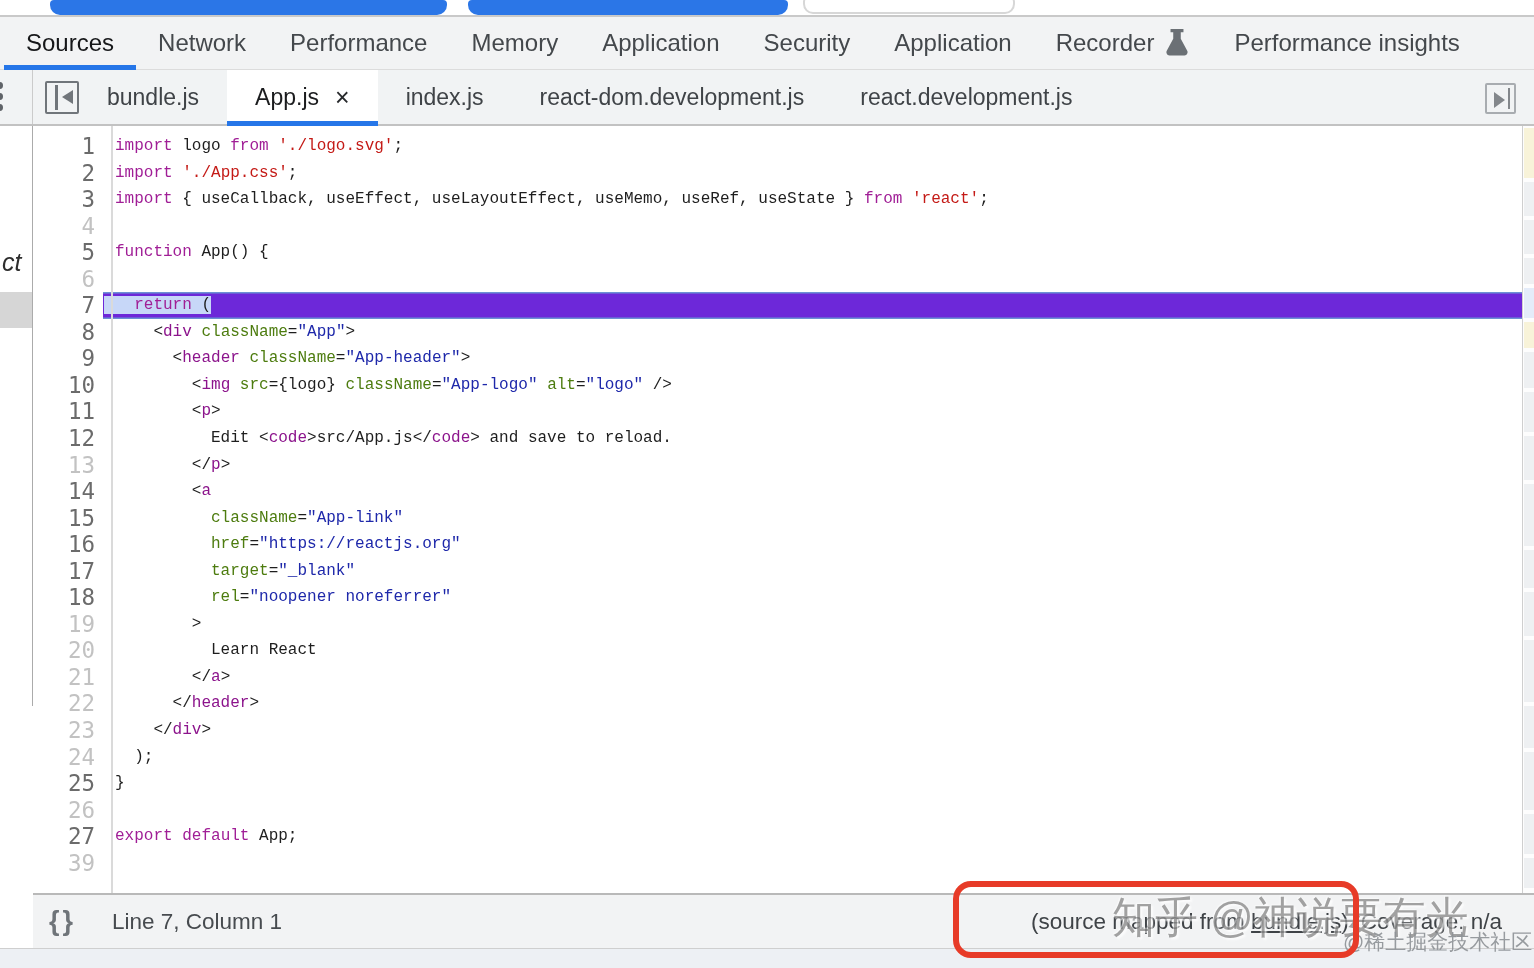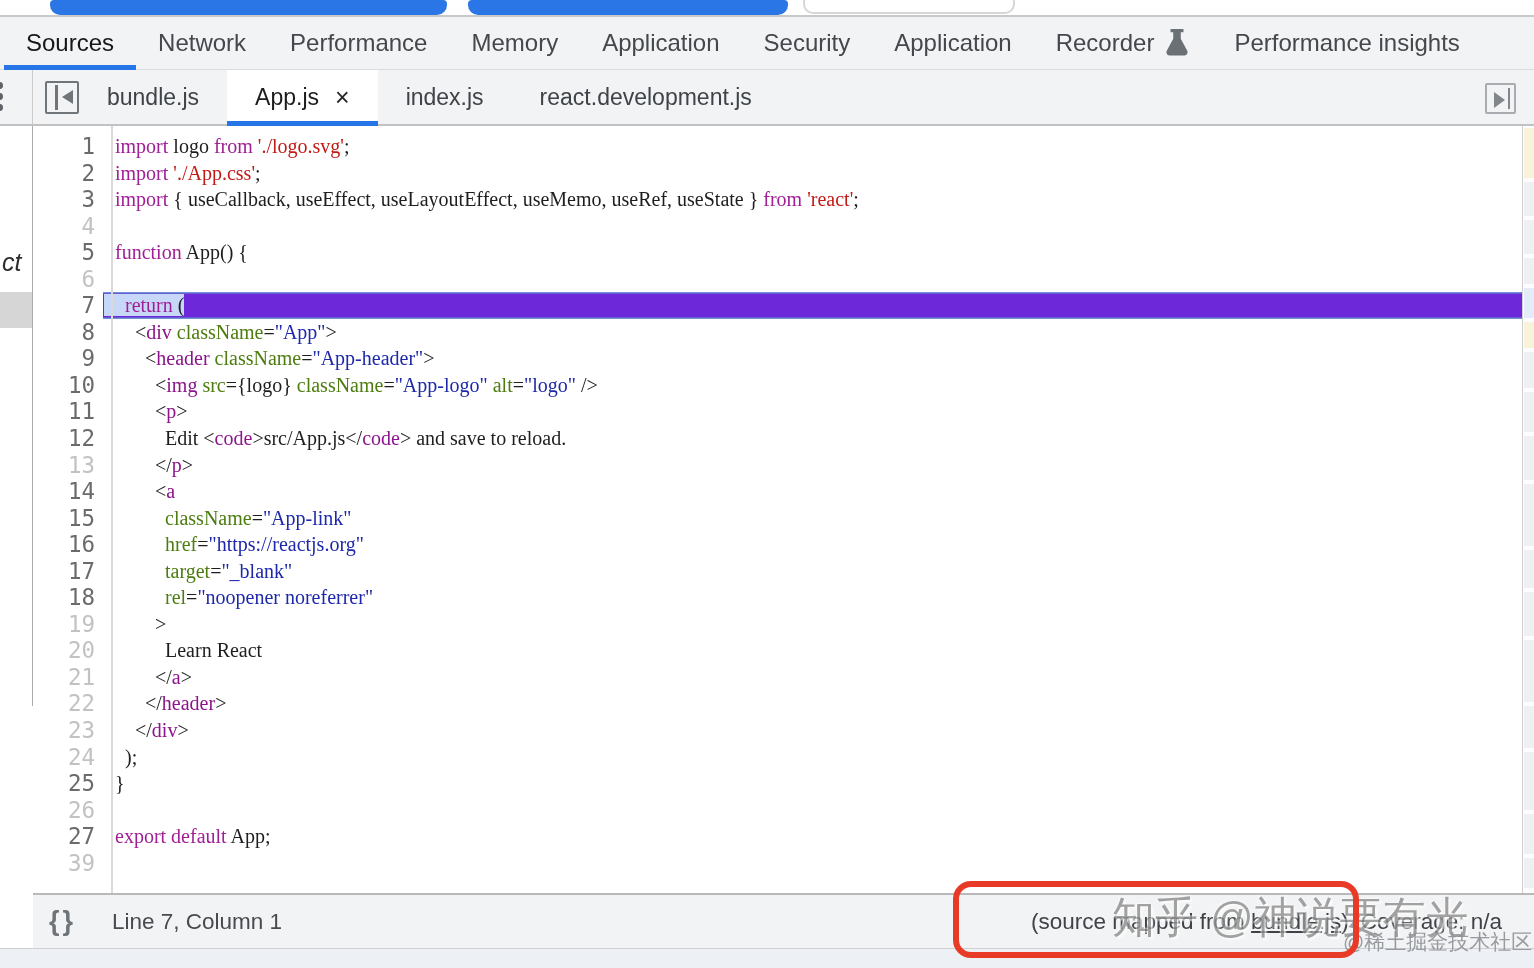--- a/index.html
+++ b/index.html
@@ -51,21 +51,21 @@
   .sliver .ct { position:absolute; left:2px; top:122px; font-style:italic; font-size:25px; color:#2e2e2e; }
   .sliver .selrow { position:absolute; left:0; top:166px; width:33px; height:36px; background:#d6d6d6; }
   
   .gutterline { position:absolute; left:111px; top:126px; width:2px; height:767px; background:#dadada; z-index:5; }
   .codearea { position:absolute; left:33px; top:126px; right:12px; height:767px; background:#fff; padding-top:7px; overflow:hidden; }
   .line { display:flex; height:26.55px; }
   .ln { flex:none; width:70px; padding-right:8px; text-align:right;
     font-family:"DejaVu Sans Mono", monospace; font-size:22.5px; line-height:26.55px; color:#6b6b6b; }
   .ln.dim { color:#c2c2c2; }
   .lc { flex:1; padding-left:12px; white-space:pre;
-    font-family:Liberation Serif, serif; font-size:20px; line-height:26.55px; color:#1e1e1e; }
+    font-family:Liberation Mono, monospace; font-size:16px; line-height:26.55px; color:#1e1e1e; }
   .line.hl .lc { background:#6d28d9; box-shadow: inset 0 2px 0 -0.5px #6c91d4, inset 0 -2px 0 -0.5px #6c91d4; }
   .sel { background:#c7d7f8; box-shadow:-11px 0 0 #c7d7f8; }
   .tok-k { color:#a01e96; } .tok-t { color:#8c148c; } .tok-a { color:#4d7c0f; }
   .tok-v { color:#1e28aa; } .tok-s { color:#c41a16; } .tok-d { color:#1e1e1e; }
   
   .rstrip { position:absolute; right:0; top:126px; width:12px; height:767px; background:#fdfdfd; border-left:1px solid #cfcfcf; }
   .rstrip .seg { position:absolute; left:1px; right:0; }
   
   .statusbar { position:absolute; left:33px; top:893px; right:0; height:55px;
     background:#f2f3f4; border-top:2px solid #b9b9b9; display:flex; align-items:center; }
@@ -140,20 +140,23 @@
   <div id="filetab-list" style="display:flex; align-items:stretch;">
       <div class="ftab">
         <span>bundle.js</span>
       </div>
       <div class="ftab active">
         <span>App.js</span>
         <span class="close">×</span>
       </div>
       <div class="ftab">
         <span>index.js</span>
+      </div>
+      <div class="ftab">
+        <span>react-dom.development.js</span>
       </div>
       <div class="ftab">
         <span>react.development.js</span>
       </div>
     </div>
   <div class="moretabs">
     <div class="tri"></div>
       <div class="vline"></div>
   </div>
 </div>

